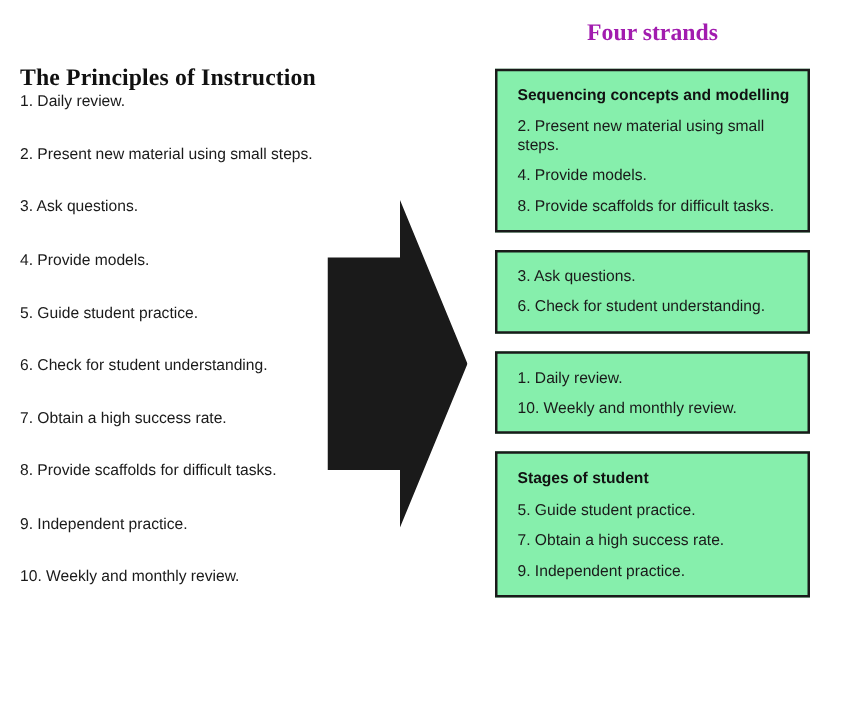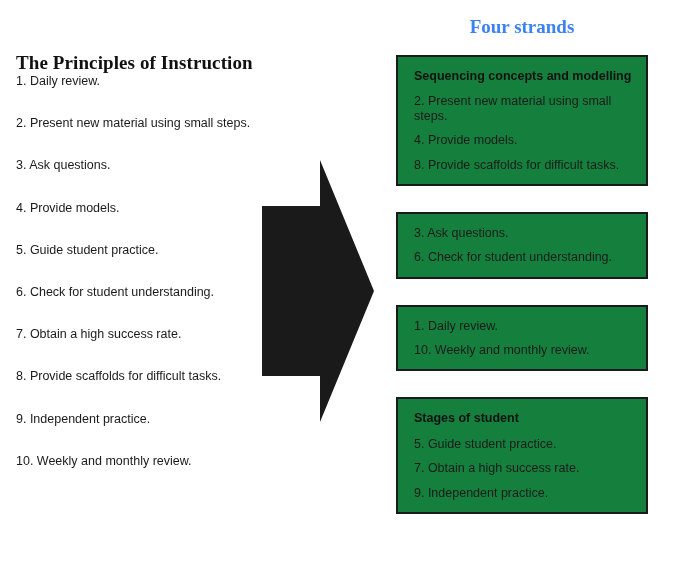--- a/index.html
+++ b/index.html
@@ -31,21 +31,21 @@
 
   .right-title {
     position: absolute;
     left: 396px;
     top: 16px;
     width: 252px;
     text-align: center;
     font-family: "Liberation Serif", serif;
     font-weight: bold;
     font-size: 19px;
-    color: #3b82f6;
+    color: #a21caf;
   }
 
   .principles {
     position: absolute;
     left: 16px;
     top: 74px;
     width: 250px;
   }
   .principle-item {
     font-size: 12.5px;
@@ -66,22 +66,22 @@
   .strands {
     position: absolute;
     left: 396px;
     top: 55px;
     width: 252px;
   }
   .strand-box {
     border: 2px solid #1a1a1a;
     box-sizing: border-box;
     padding: 12px 14px 12px 16px;
-    margin-bottom: 26px;
-    background: #15803d;
+    margin-bottom: 14px;
+    background: #86efac;
   }
   .strand-title {
     font-size: 12.5px;
     font-weight: bold;
     color: #111111;
     margin-bottom: 11px;
     line-height: 1.15;
   }
   .strand-item {
     font-size: 12.5px;

